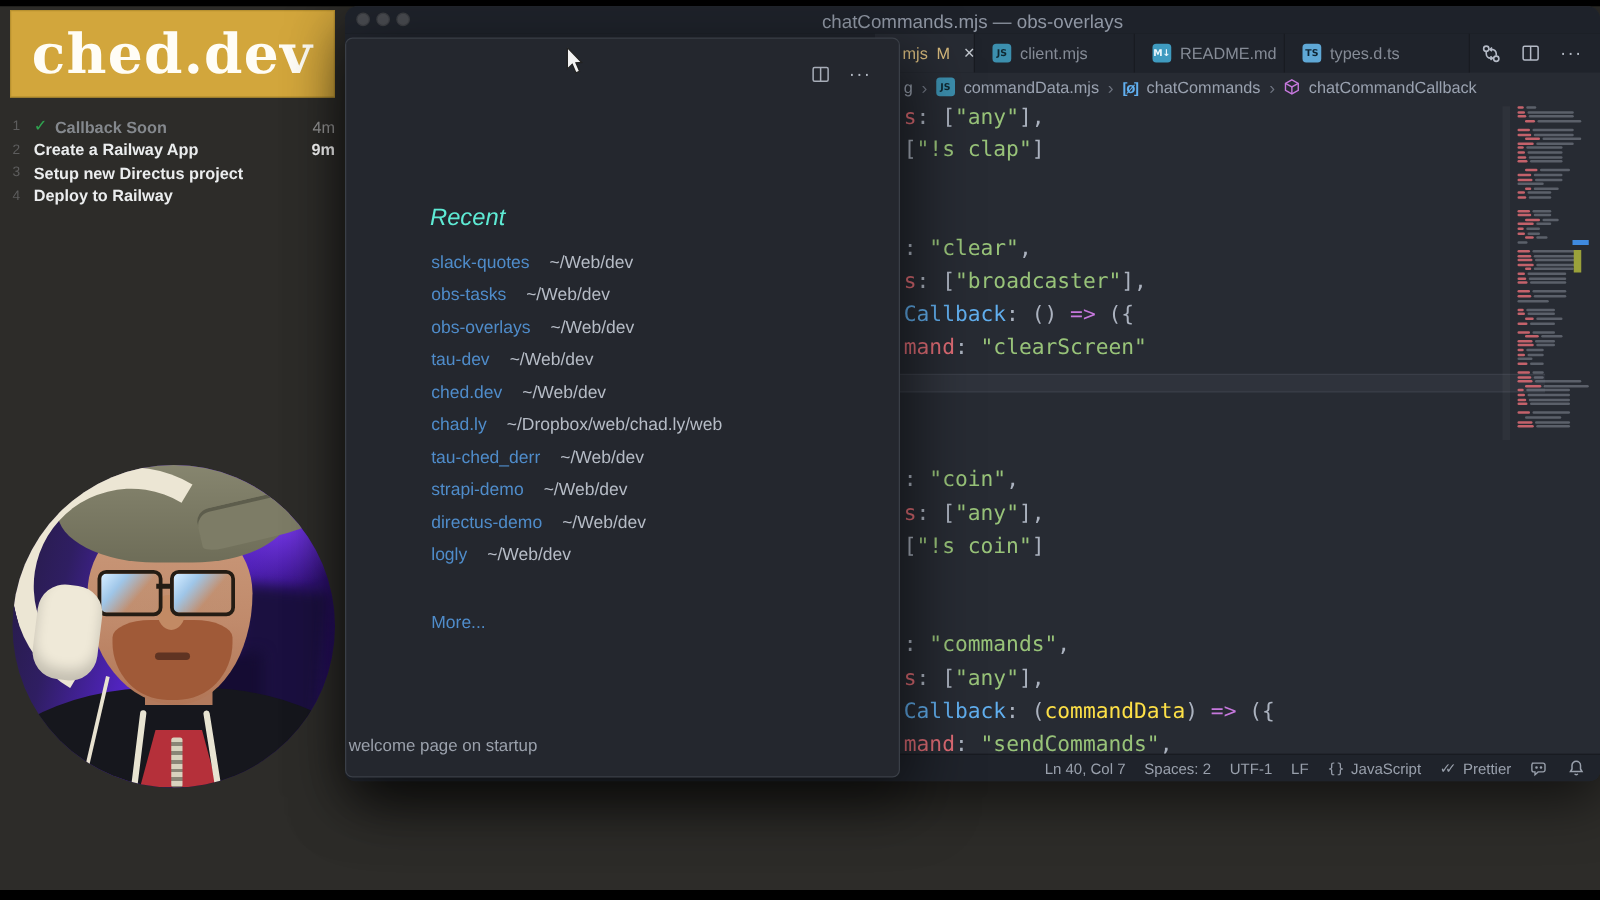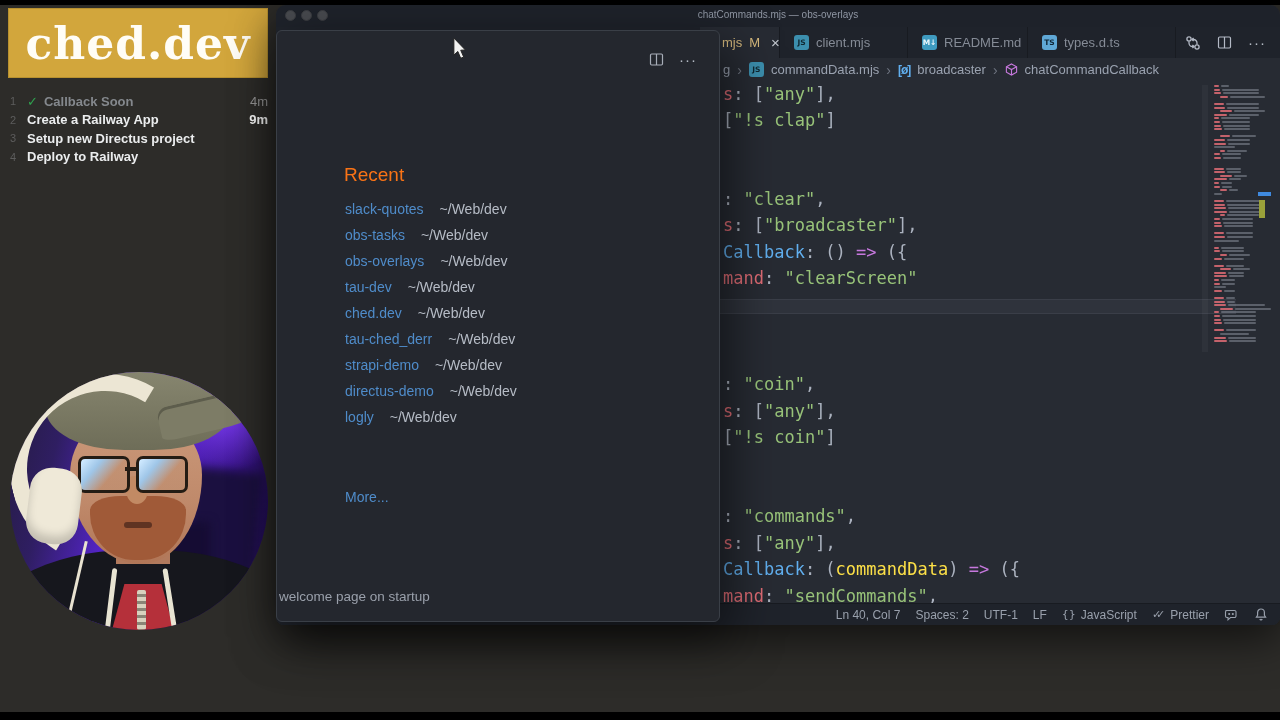--- a/index.html
+++ b/index.html
@@ -58,21 +58,21 @@
   .wc-cup{left:18px;top:96px;width:52px;height:76px;background:#efe9d8;border-radius:22px;transform:rotate(7deg);
           box-shadow:inset 0 -8px 10px rgba(0,0,0,.18);}
   .wc-cable{left:64px;top:168px;width:3px;height:96px;background:#e9e3d1;transform:rotate(13deg);}
 
   
   .vswin{position:absolute;left:276px;top:5px;width:1004px;height:620px;background:#272b33;
          border-radius:10px 10px 8px 8px;box-shadow:0 14px 44px rgba(0,0,0,.6);overflow:hidden;}
   .titlebar{position:absolute;left:0;top:0;right:0;height:22px;background:#1e222a;border-bottom:1px solid #191c22;}
   .tl{position:absolute;top:5px;width:11px;height:11px;border-radius:50%;background:#47494e;border:1px solid #3a3c40;box-sizing:border-box;}
   .tl.c1{left:9px;} .tl.c2{left:25px;} .tl.c3{left:41px;}
-  .win-title{position:absolute;left:0;right:0;top:4px;text-align:center;font-size:10px;color:#8f96a3;}
+  .win-title{position:absolute;left:0;right:0;top:4px;text-align:center;font-size:15px;color:#8f96a3;}
 
   .tabbar{position:absolute;left:0;top:22px;right:0;height:31px;background:#1f232b;}
   .tab{position:absolute;top:0;height:31px;display:flex;align-items:center;gap:7px;box-sizing:border-box;
        border-right:1px solid #181b21;font-size:13px;color:#858b96;background:#1f232b;}
   .tab.active{background:#272b33;color:#d7ba7d;}
   .tab .git-badge{color:#d7ba7d;}
   .tab .close{color:#c3c8cf;font-size:15px;margin-left:4px;}
   .fic{width:15px;height:15px;border-radius:3px;display:flex;align-items:center;justify-content:center;
        font-size:7.5px;font-weight:700;font-family:"DejaVu Sans",sans-serif;flex:none;}
   .fic.js{background:#3c8fae;color:#0f2730;}
@@ -103,21 +103,21 @@
   .status-item{display:flex;align-items:center;gap:5px;white-space:nowrap;}
   .st-ic{font-family:"DejaVu Sans",sans-serif;font-size:11px;}
   .dbl-check{font-family:"DejaVu Sans",sans-serif;letter-spacing:-5px;padding-right:5px;}
   .sb-svg{display:flex;align-items:center;}
 
   
   .panel{position:absolute;left:276px;top:30px;width:444px;height:592px;background:#24272e;
          border:1px solid #3a3f47;border-radius:6px;box-sizing:border-box;
          box-shadow:10px 16px 50px rgba(0,0,0,.55);}
   .panel-actions{position:absolute;right:22px;top:20px;display:flex;align-items:center;gap:15px;color:#a7adb8;}
-  .recent-heading{position:absolute;left:67px;top:133px;font-size:19px;color:#f97316;}
+  .recent-heading{position:absolute;left:67px;top:133px;font-size:19px;color:#5eead4;font-style:italic;}
   .recent-list{position:absolute;left:68px;top:170px;}
   .recent-row{display:flex;align-items:baseline;gap:16px;height:26px;font-size:14px;white-space:nowrap;}
   .recent-name{color:#4f8cca;}
   .recent-path{color:#b6bcc6;}
   .more-link{position:absolute;left:68px;top:458px;font-size:14px;color:#4f8cca;}
   .panel-footer{position:absolute;left:2px;top:558px;font-size:13.5px;color:#9aa0ab;white-space:nowrap;}
 
   .cursor{position:absolute;left:452px;top:38px;}
 </style>
 </head>
@@ -229,21 +229,21 @@
       </div>
     </div>
 
     <div class="breadcrumb">
       <span>g</span>
       <span class="bc-sep">›</span>
       <span class="fic js">JS</span>
       <span>commandData.mjs</span>
       <span class="bc-sep">›</span>
       <span class="bc-var">[ø]</span>
-      <span>broadcaster</span>
+      <span>chatCommands</span>
       <span class="bc-sep">›</span>
       <span class="sb-svg">
         <svg width="13" height="13" viewBox="0 0 14 14" fill="none" stroke="#c678dd" stroke-width="1.2">
           <path d="M7 1 L12.5 4 V10 L7 13 L1.5 10 V4 Z"></path>
             <path d="M1.5 4 L7 7 L12.5 4"></path>
             <path d="M7 7 V13"></path>
         </svg>
       </span>
       <span>chatCommandCallback</span>
     </div>
@@ -589,20 +589,24 @@
         </div>
         <div class="recent-row">
           <span class="recent-name">tau-dev</span>
           <span class="recent-path">~/Web/dev</span>
         </div>
         <div class="recent-row">
           <span class="recent-name">ched.dev</span>
           <span class="recent-path">~/Web/dev</span>
         </div>
         <div class="recent-row">
+          <span class="recent-name">chad.ly</span>
+          <span class="recent-path">~/Dropbox/web/chad.ly/web</span>
+        </div>
+        <div class="recent-row">
           <span class="recent-name">tau-ched_derr</span>
           <span class="recent-path">~/Web/dev</span>
         </div>
         <div class="recent-row">
           <span class="recent-name">strapi-demo</span>
           <span class="recent-path">~/Web/dev</span>
         </div>
         <div class="recent-row">
           <span class="recent-name">directus-demo</span>
           <span class="recent-path">~/Web/dev</span>

